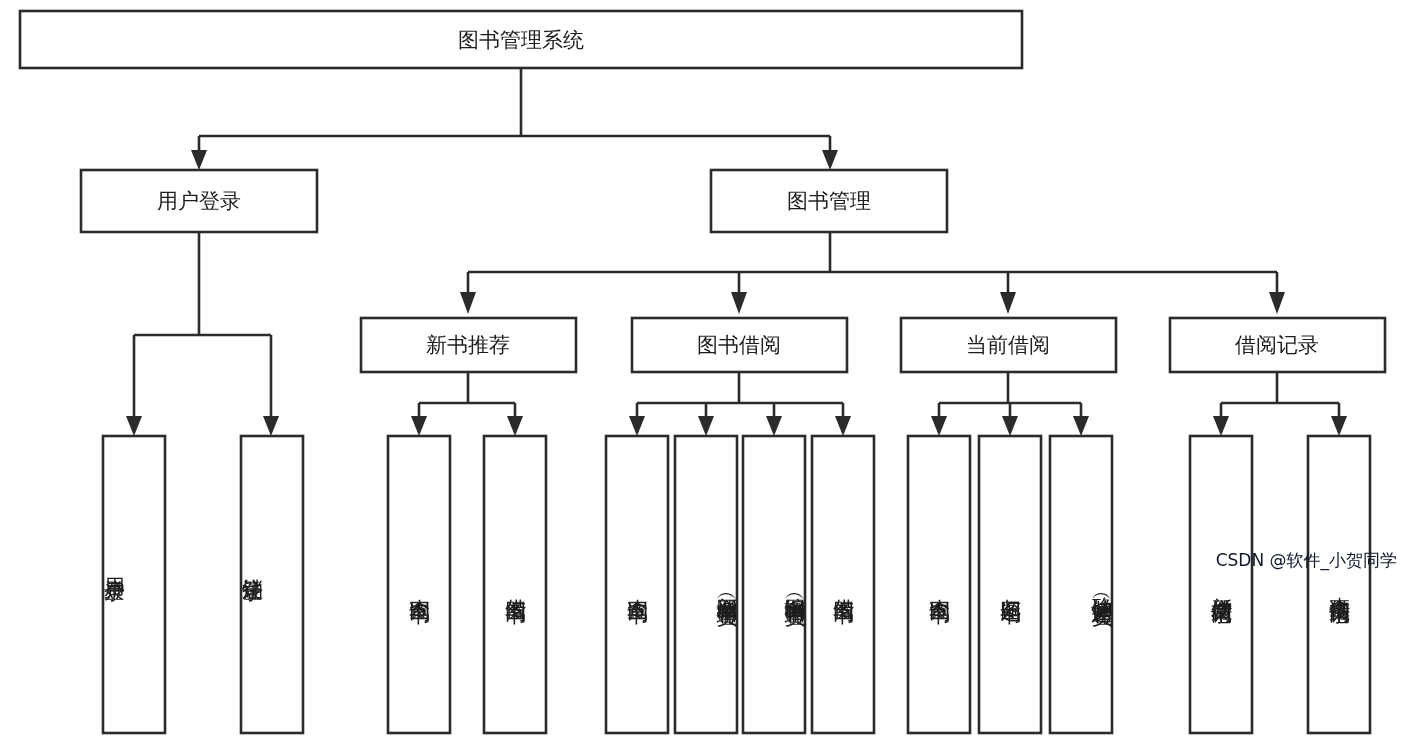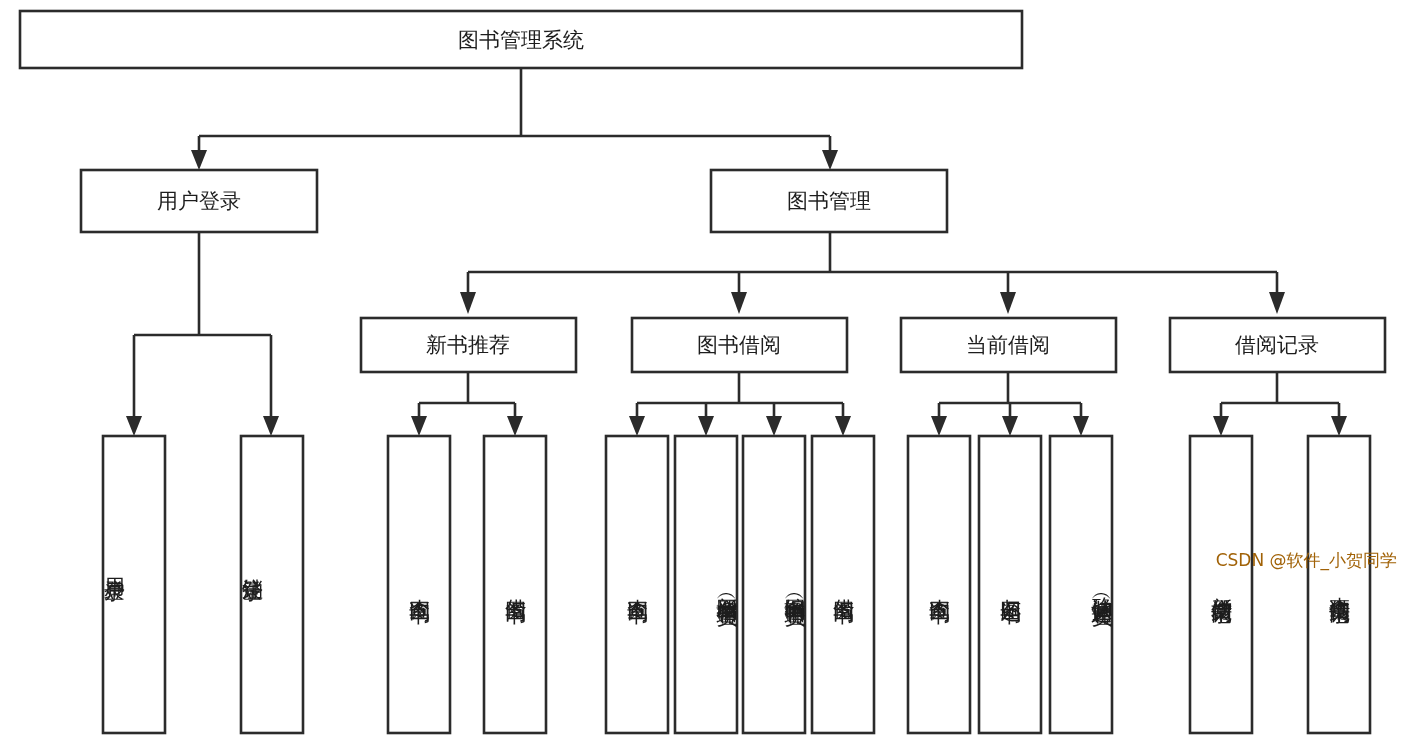--- a/index.html
+++ b/index.html
@@ -48,21 +48,21 @@
     fill: #1d1d1d;
     text-anchor: middle;
     dominant-baseline: middle;
   }
   .watermark {
     position: absolute;
     right: 8px;
     bottom: 4px;
     font-family: "DejaVu Sans", "Liberation Sans", sans-serif;
     font-size: 17px;
-    color: #a16207;
+    color: #0f172a;
     white-space: nowrap;
     pointer-events: none;
   }
 </style>
 </head>
 <body>
 
 <div id="diagram-root">
 
   <svg class="diagram" viewBox="0 0 1405 747" xmlns="http://www.w3.org/2000/svg">

